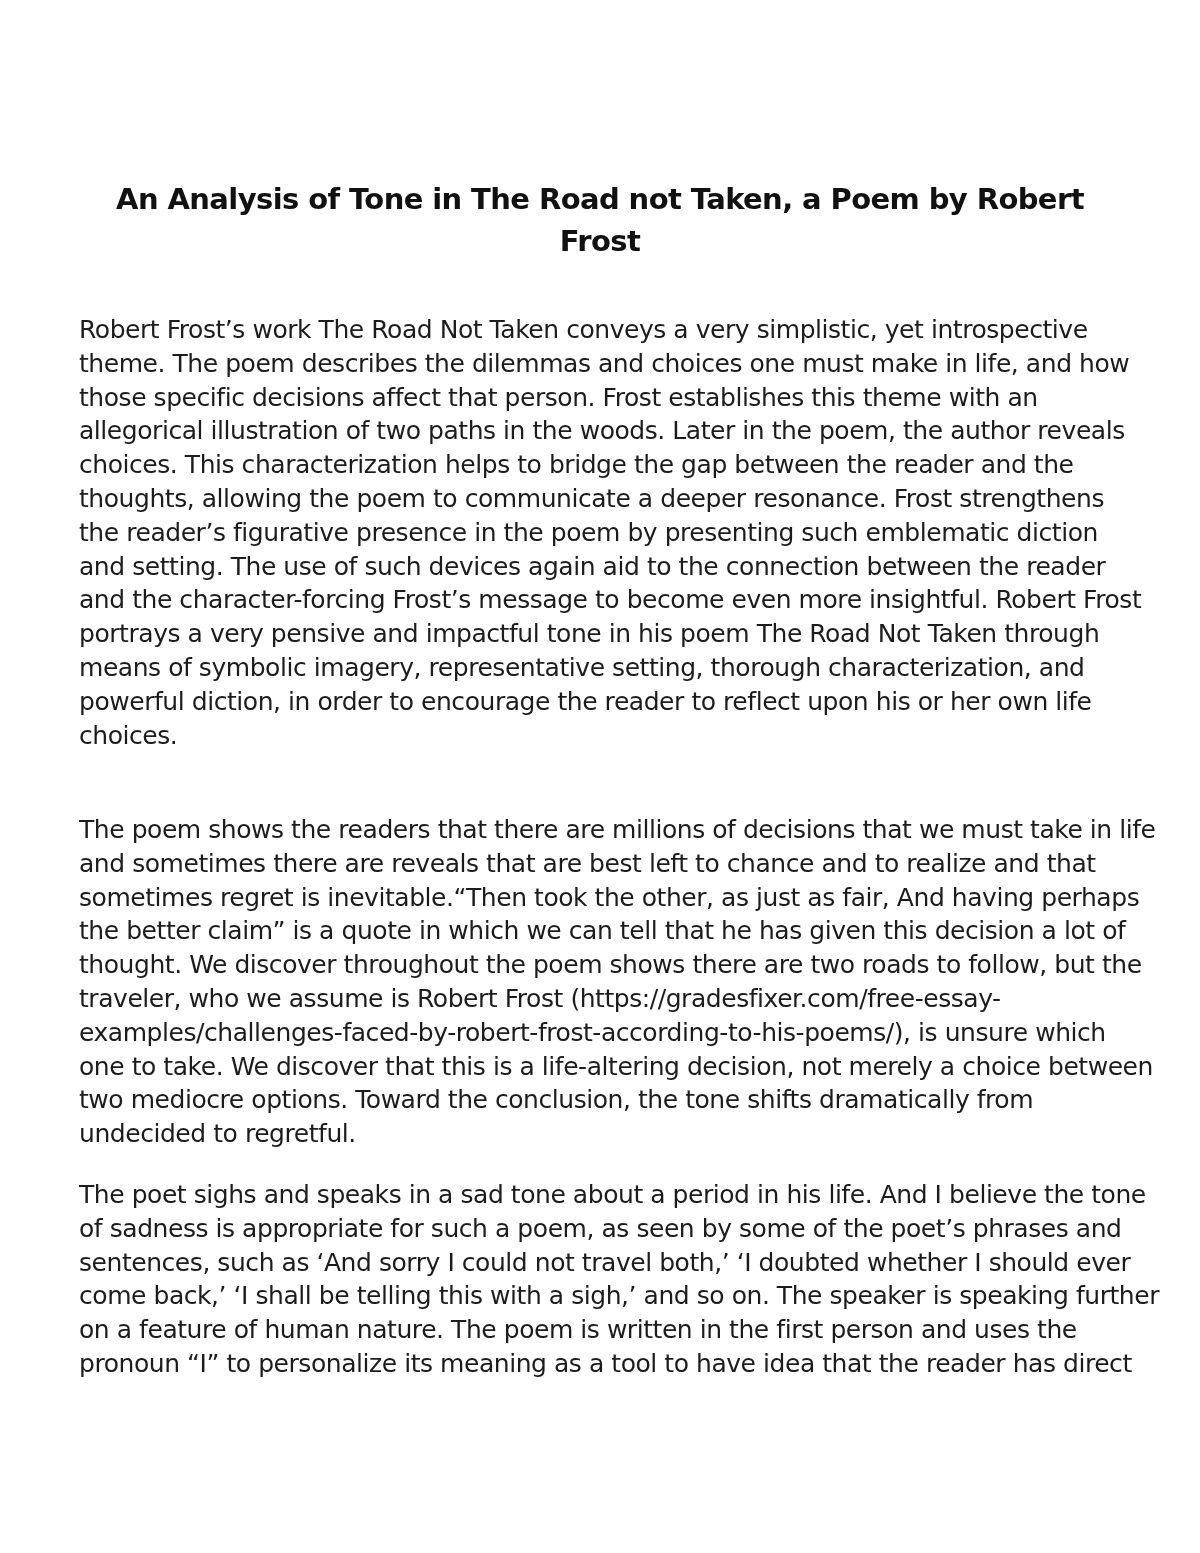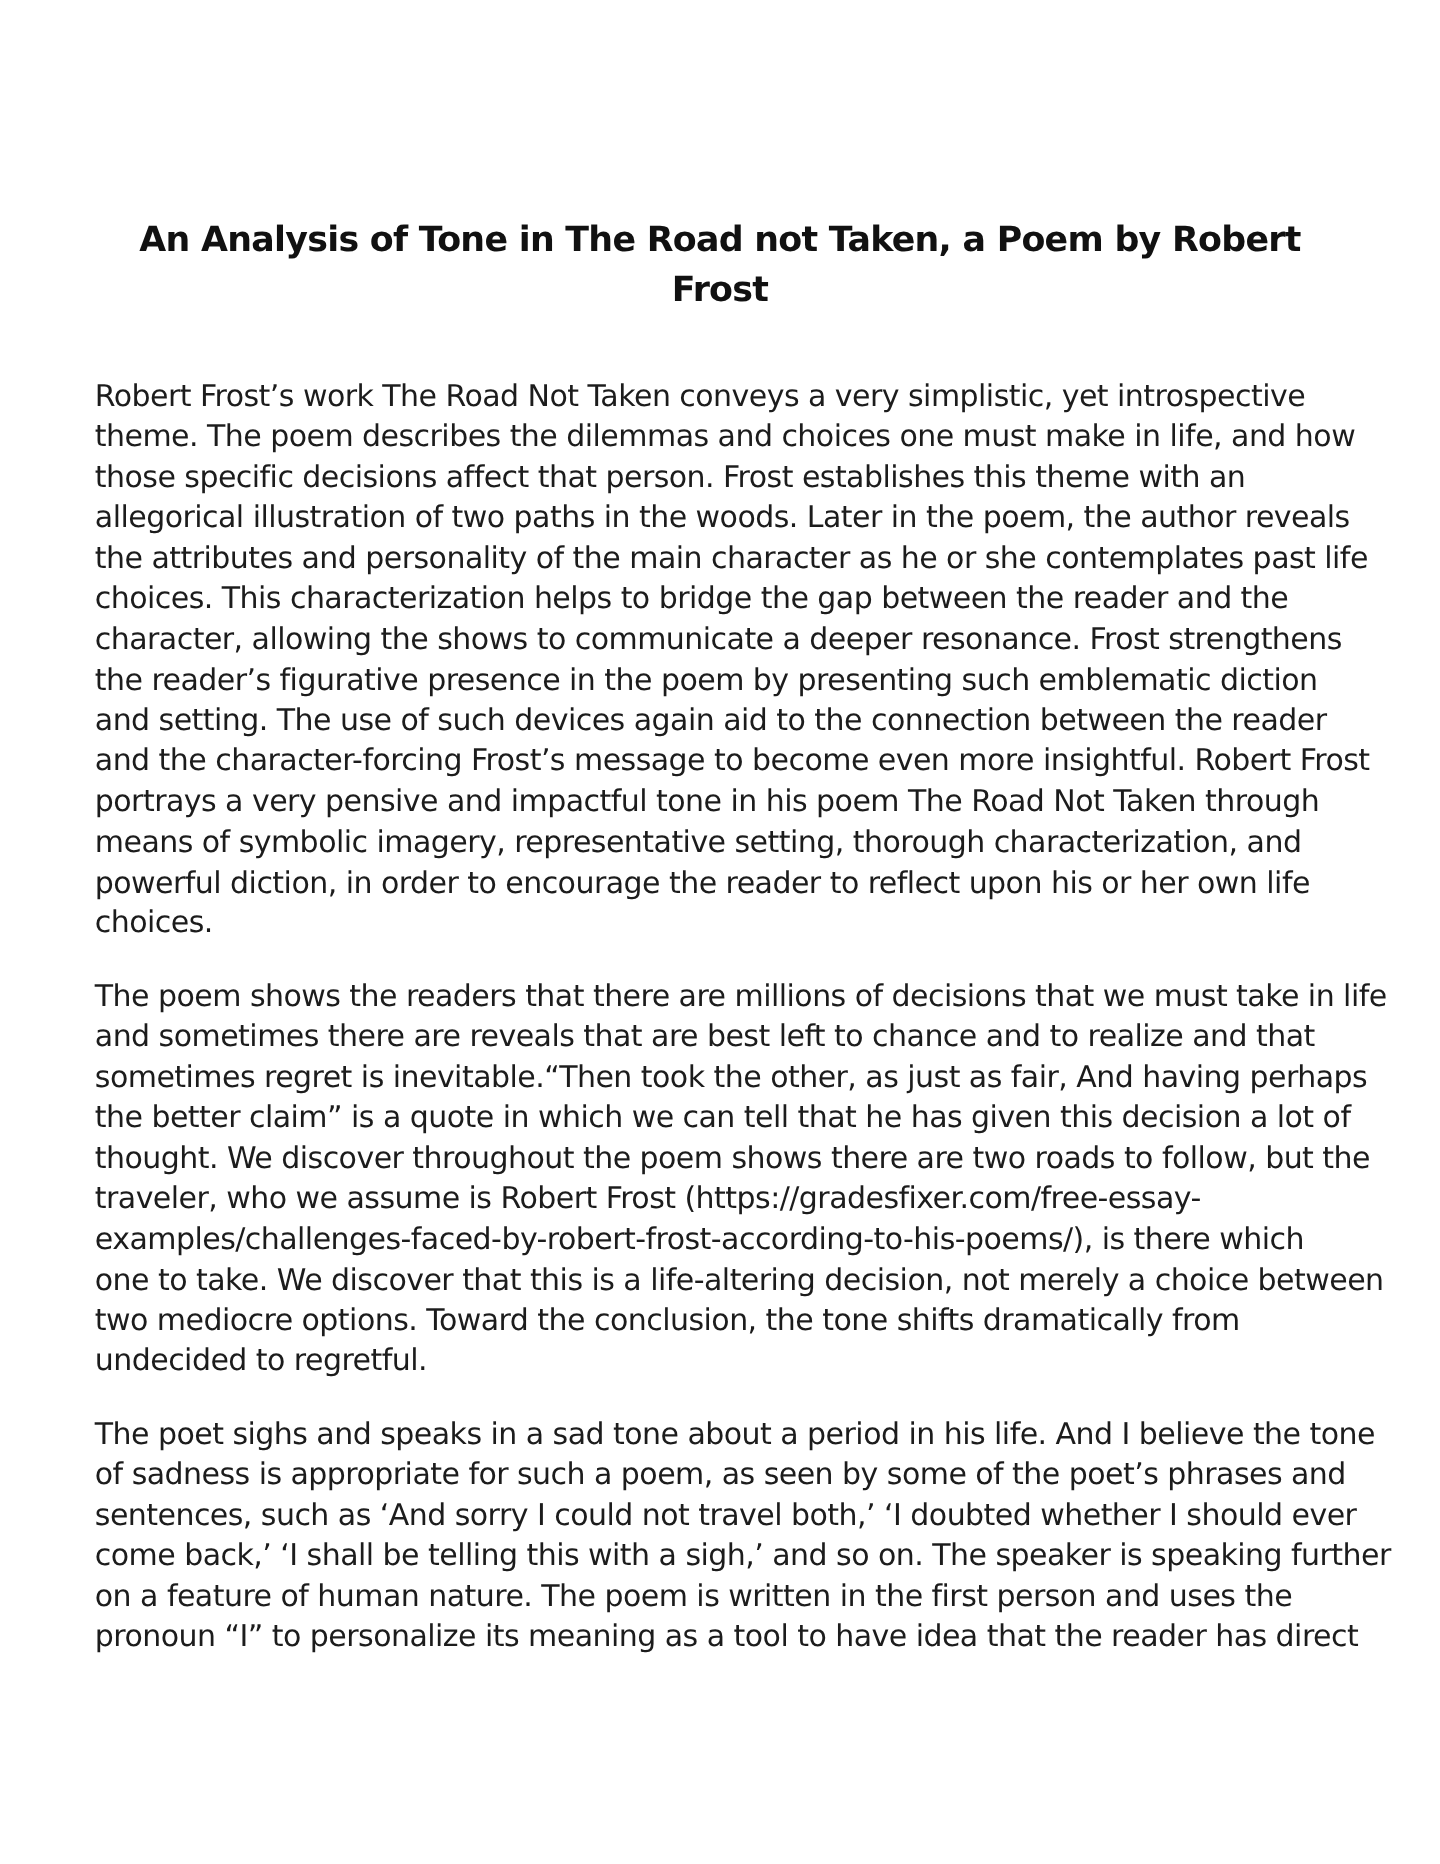--- a/index.html
+++ b/index.html
@@ -64,40 +64,39 @@
   <h1 class="title" style="margin:0;">
     <span class="tline">An Analysis of Tone in The Road not Taken, a Poem by Robert</span>
     <span class="tline">Frost</span>
   </h1>
 
   <div class="para" id="para-1">
     <span class="line">Robert Frost’s work The Road Not Taken conveys a very simplistic, yet introspective</span>
     <span class="line">theme. The poem describes the dilemmas and choices one must make in life, and how</span>
     <span class="line">those specific decisions affect that person. Frost establishes this theme with an</span>
     <span class="line">allegorical illustration of two paths in the woods. Later in the poem, the author reveals</span>
-    <span class="line">the attributes and personality of the main character as he or she contemplates past life</span>
     <span class="line">choices. This characterization helps to bridge the gap between the reader and the</span>
-    <span class="line">character, allowing the shows to communicate a deeper resonance. Frost strengthens</span>
+    <span class="line">thoughts, allowing the poem to communicate a deeper resonance. Frost strengthens</span>
     <span class="line">the reader’s figurative presence in the poem by presenting such emblematic diction</span>
     <span class="line">and setting. The use of such devices again aid to the connection between the reader</span>
     <span class="line">and the character-forcing Frost’s message to become even more insightful. Robert Frost</span>
     <span class="line">portrays a very pensive and impactful tone in his poem The Road Not Taken through</span>
     <span class="line">means of symbolic imagery, representative setting, thorough characterization, and</span>
     <span class="line">powerful diction, in order to encourage the reader to reflect upon his or her own life</span>
     <span class="line">choices.</span>
   </div>
 
   <div class="para" id="para-2">
     <span class="line">The poem shows the readers that there are millions of decisions that we must take in life</span>
     <span class="line">and sometimes there are reveals that are best left to chance and to realize and that</span>
     <span class="line">sometimes regret is inevitable.“Then took the other, as just as fair, And having perhaps</span>
     <span class="line">the better claim” is a quote in which we can tell that he has given this decision a lot of</span>
     <span class="line">thought. We discover throughout the poem shows there are two roads to follow, but the</span>
     <span class="line">traveler, who we assume is Robert Frost (https://gradesfixer.com/free-essay-</span>
-    <span class="line">examples/challenges-faced-by-robert-frost-according-to-his-poems/), is there which</span>
+    <span class="line">examples/challenges-faced-by-robert-frost-according-to-his-poems/), is unsure which</span>
     <span class="line">one to take. We discover that this is a life-altering decision, not merely a choice between</span>
     <span class="line">two mediocre options. Toward the conclusion, the tone shifts dramatically from</span>
     <span class="line">undecided to regretful.</span>
   </div>
 
   <div class="para" id="para-3">
     <span class="line">The poet sighs and speaks in a sad tone about a period in his life. And I believe the tone</span>
     <span class="line">of sadness is appropriate for such a poem, as seen by some of the poet’s phrases and</span>
     <span class="line">sentences, such as ‘And sorry I could not travel both,’ ‘I doubted whether I should ever</span>
     <span class="line">come back,’ ‘I shall be telling this with a sigh,’ and so on. The speaker is speaking further</span>

